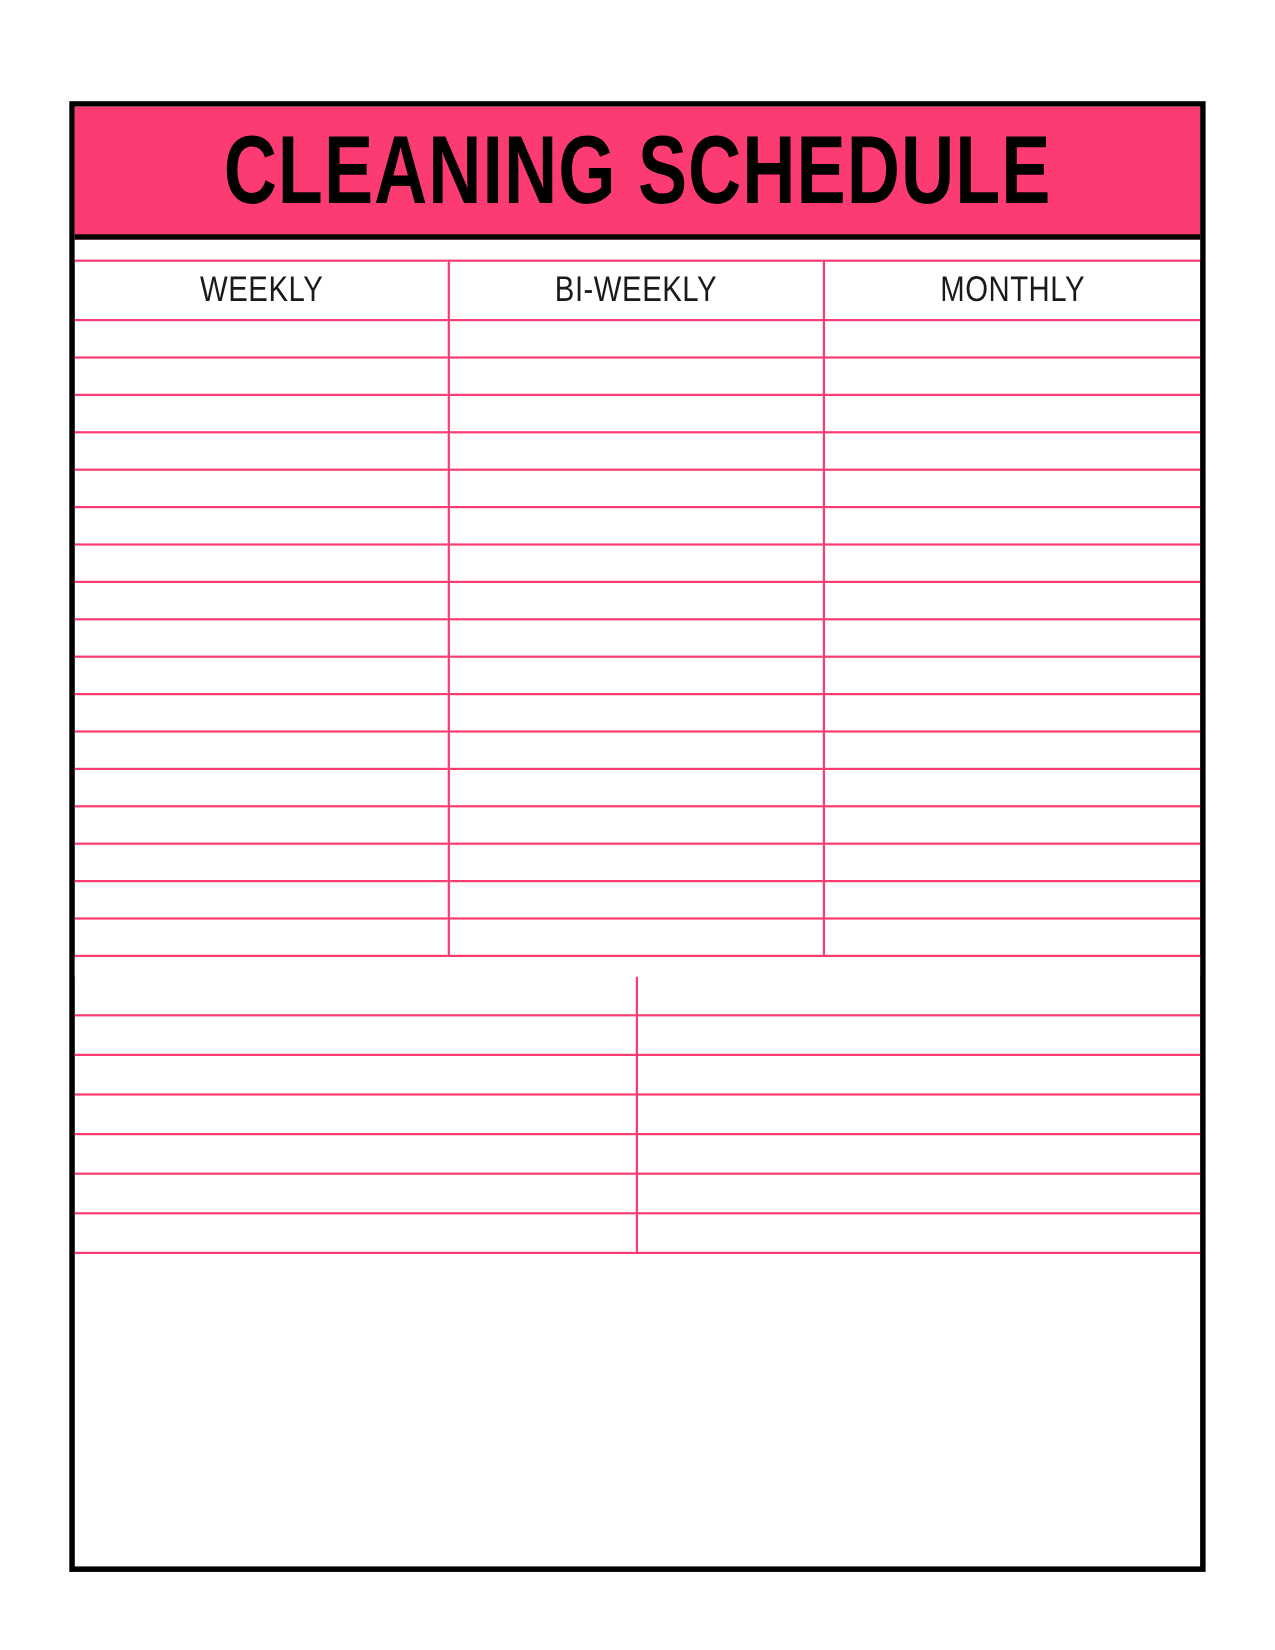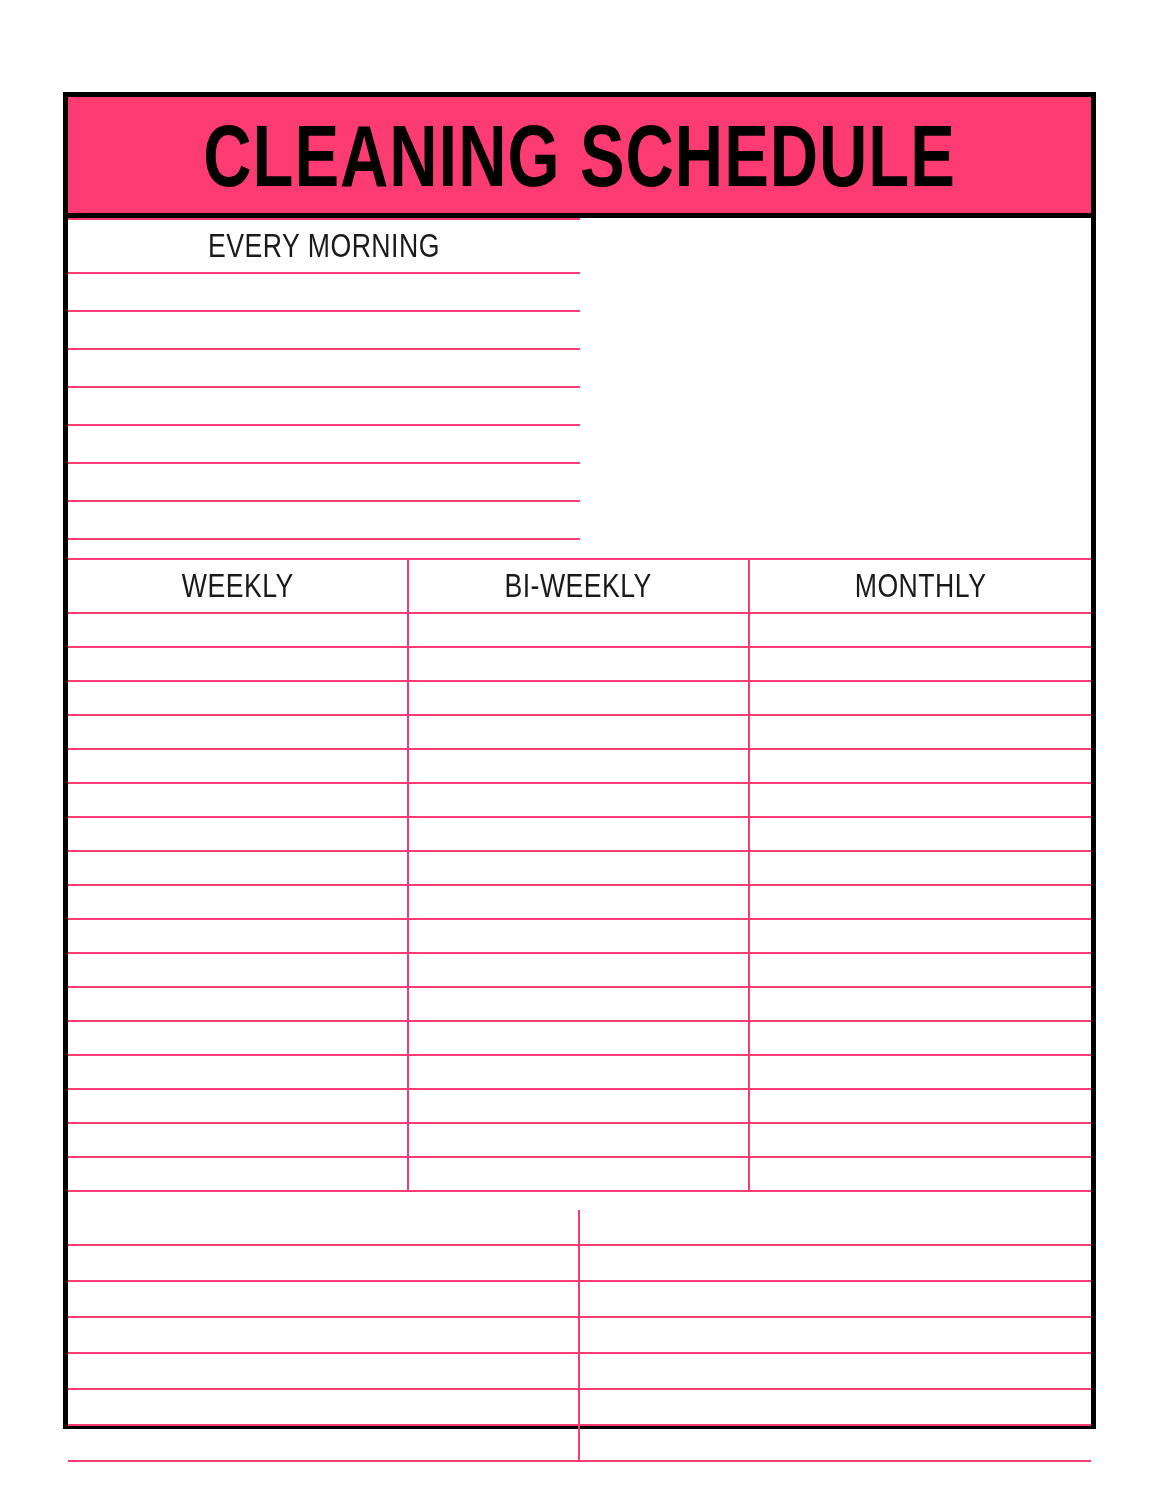--- a/index.html
+++ b/index.html
@@ -124,34 +124,20 @@
 
   <div class="sheet">
 
     <div class="title-banner">
       <div class="title-text">CLEANING SCHEDULE</div>
     </div>
 
     <div class="sheet-body">
 
       <div class="block" id="sec-daily">
-          <div class="col" style="width: 50%;">
-            <div class="col-header">
-              <span class="col-header-text">EVERY MORNING</span>
-            </div>
-            <div class="lines">
-              <div class="line" style="height: 38px;"></div>
-              <div class="line" style="height: 38px;"></div>
-              <div class="line" style="height: 38px;"></div>
-              <div class="line" style="height: 38px;"></div>
-              <div class="line" style="height: 38px;"></div>
-              <div class="line" style="height: 38px;"></div>
-              <div class="line" style="height: 38px;"></div>
-            </div>
-          </div>
         </div>
 
       <div class="block-gap"></div>
 
       <div class="block" id="sec-recurring">
           <div class="col" style="width: 33.3333%;">
             <div class="col-header">
               <span class="col-header-text">WEEKLY</span>
             </div>
             <div class="lines">

